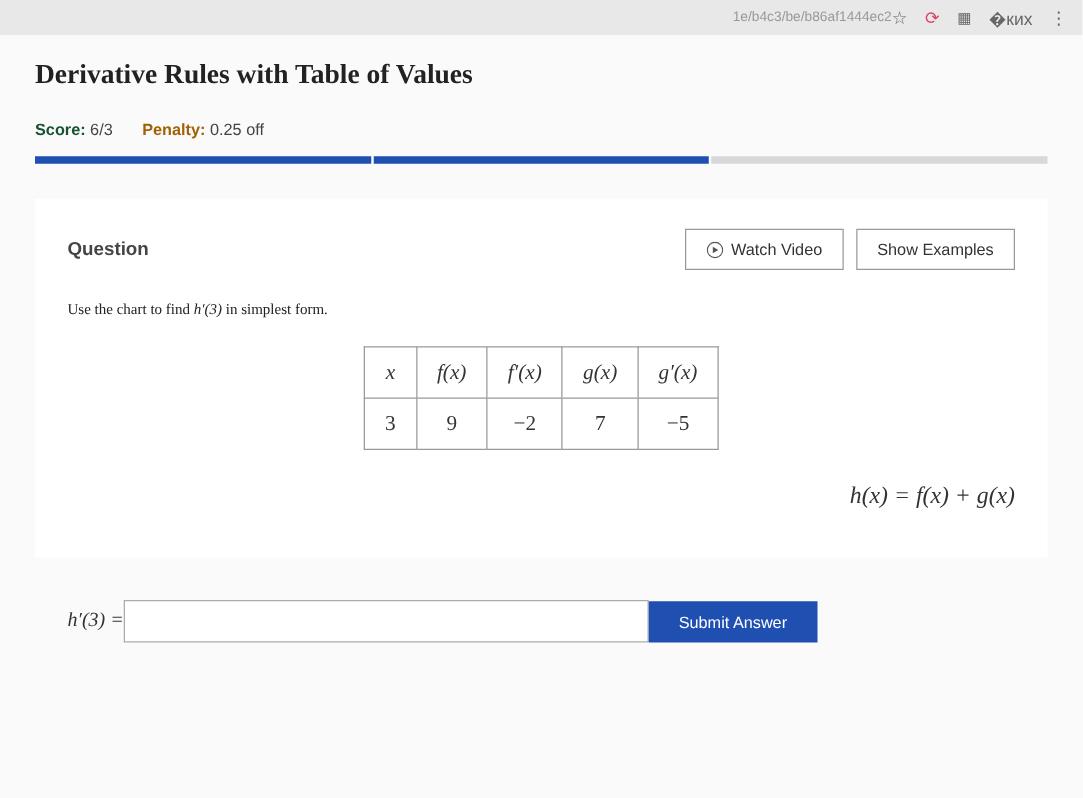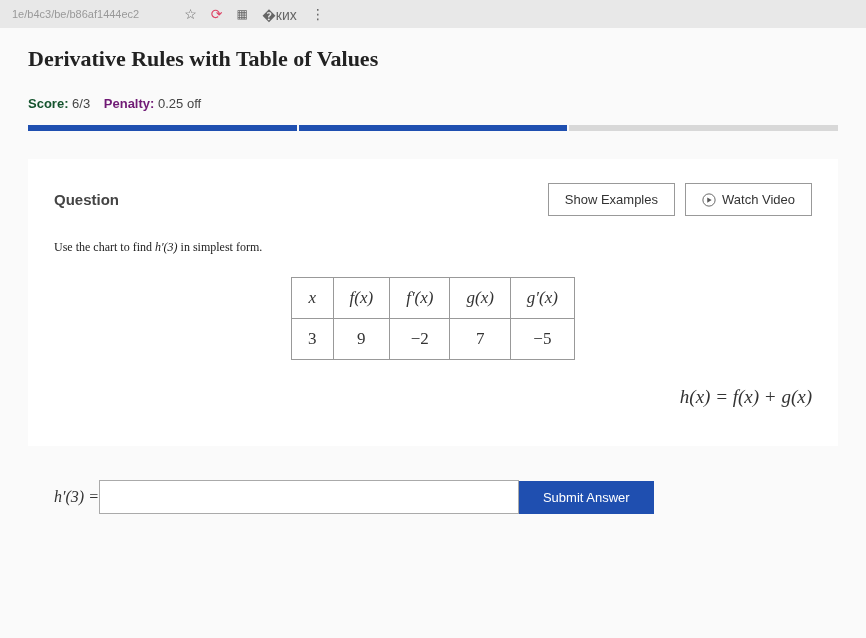--- a/index.html
+++ b/index.html
@@ -9,44 +9,43 @@
       width: 866px;
       height: 638px;
       overflow: hidden;
       color: #333;
     }
     .browser-bar {
       height: 28px;
       background: #e8e8e8;
       display: flex;
       align-items: center;
-      justify-content: flex-start;
+      justify-content: flex-end;
       padding: 0 12px;
       font-family: Arial, sans-serif;
       font-size: 11px;
       color: #888;
-      gap: 45px;
     }
     .url-frag { color: #999; }
     .browser-actions { display: flex; gap: 14px; align-items: center; }
     .browser-actions span { color: #666; font-size: 14px; }
     .page-title {
       font-size: 22px;
       font-weight: bold;
       padding: 18px 28px 14px;
       color: #222;
     }
     .score-bar {
       padding: 10px 28px 8px;
       font-family: Arial, sans-serif;
       font-size: 13px;
       color: #444;
     }
     .score-bar .label { font-weight: bold; color: #14532d; }
-    .score-bar .penalty-label { margin-left: 10px; font-weight: bold; color: #701a75; }
+    .score-bar .penalty-label { margin-left: 20px; font-weight: bold; color: #a16207; }
     .progress-wrap {
       padding: 6px 28px 0;
       display: flex;
       gap: 2px;
     }
     .progress-seg {
       flex: 1;
       height: 6px;
       background: #d8d8d8;
     }
@@ -182,28 +181,28 @@
   <div class="progress-seg done"></div>
   <div class="progress-seg done"></div>
   <div class="progress-seg"></div>
 </div>
 
 <div class="question-card">
   <div class="question-header">
     <div class="question-label">Question</div>
     <div class="header-buttons">
       <button class="btn-outline">
-        <span>Show Examples</span>
-      </button>
-      <button class="btn-outline">
         <svg viewBox="0 0 16 16">
             <circle cx="8" cy="8" r="7" fill="none" stroke="#555" stroke-width="1"></circle>
             <polygon points="6,5 11,8 6,11" fill="#555"></polygon>
           </svg>
         <span>Watch Video</span>
+      </button>
+      <button class="btn-outline">
+        <span>Show Examples</span>
       </button>
     </div>
   </div>
 
   <p class="question-text">
     <span>Use the chart to find </span><span class="math-i">h′(3)</span><span> in simplest form.</span>
   </p>
 
   <div class="table-wrap">
     <table class="values">

